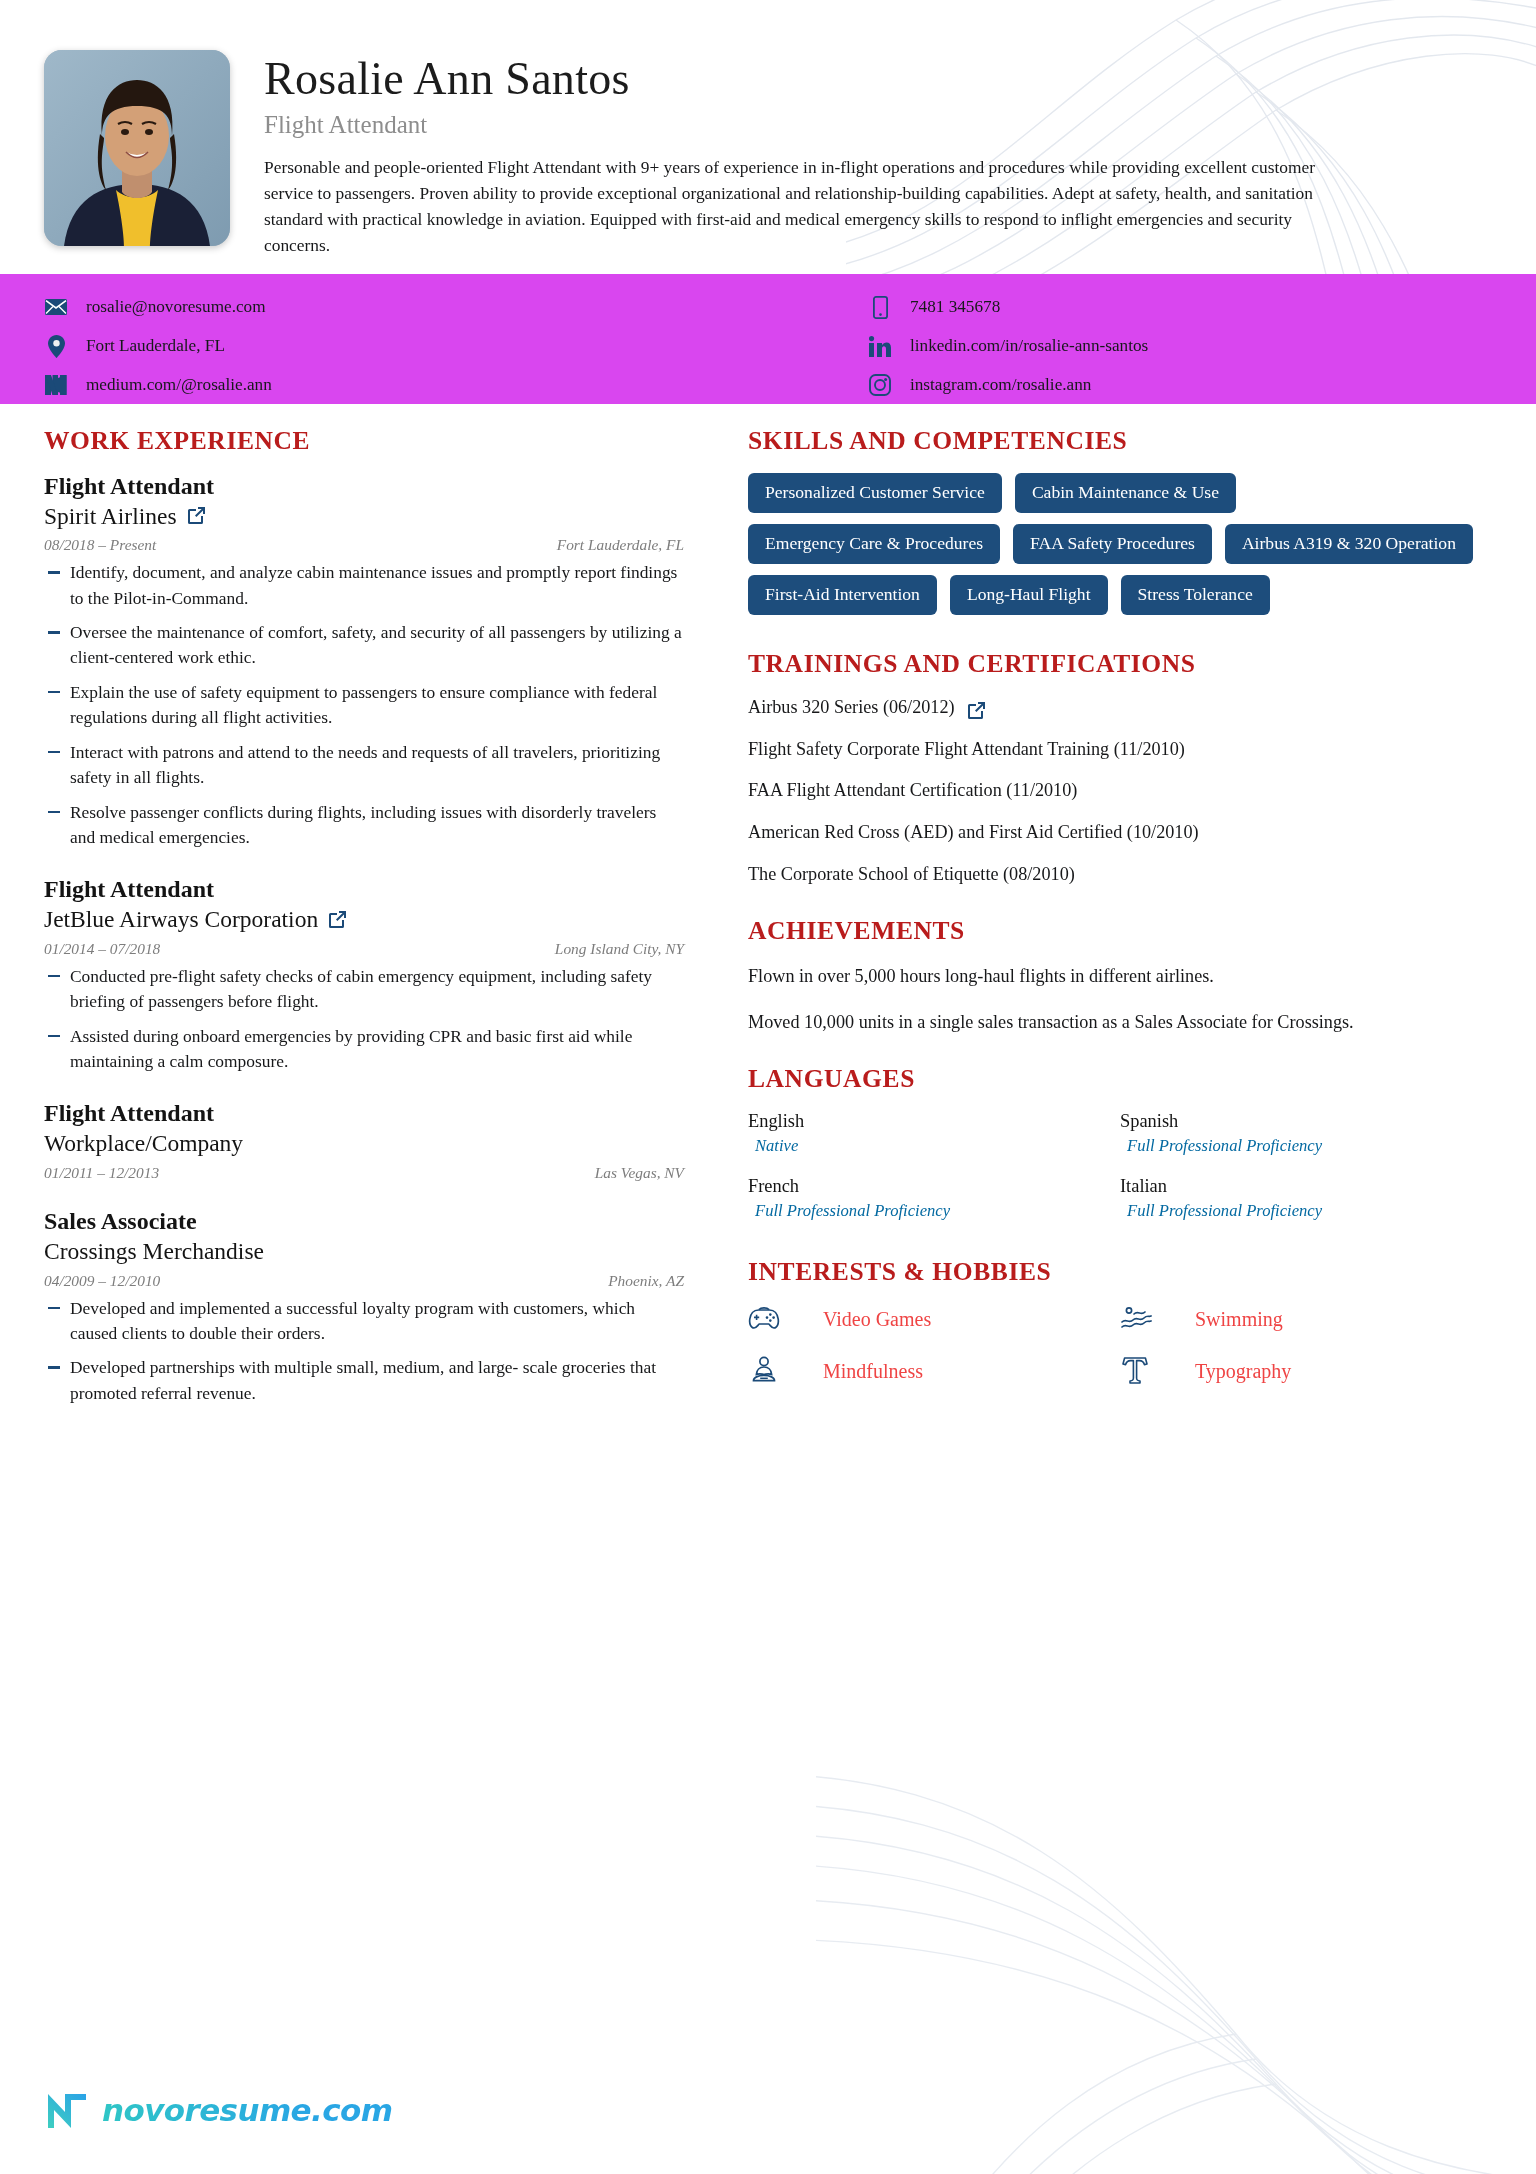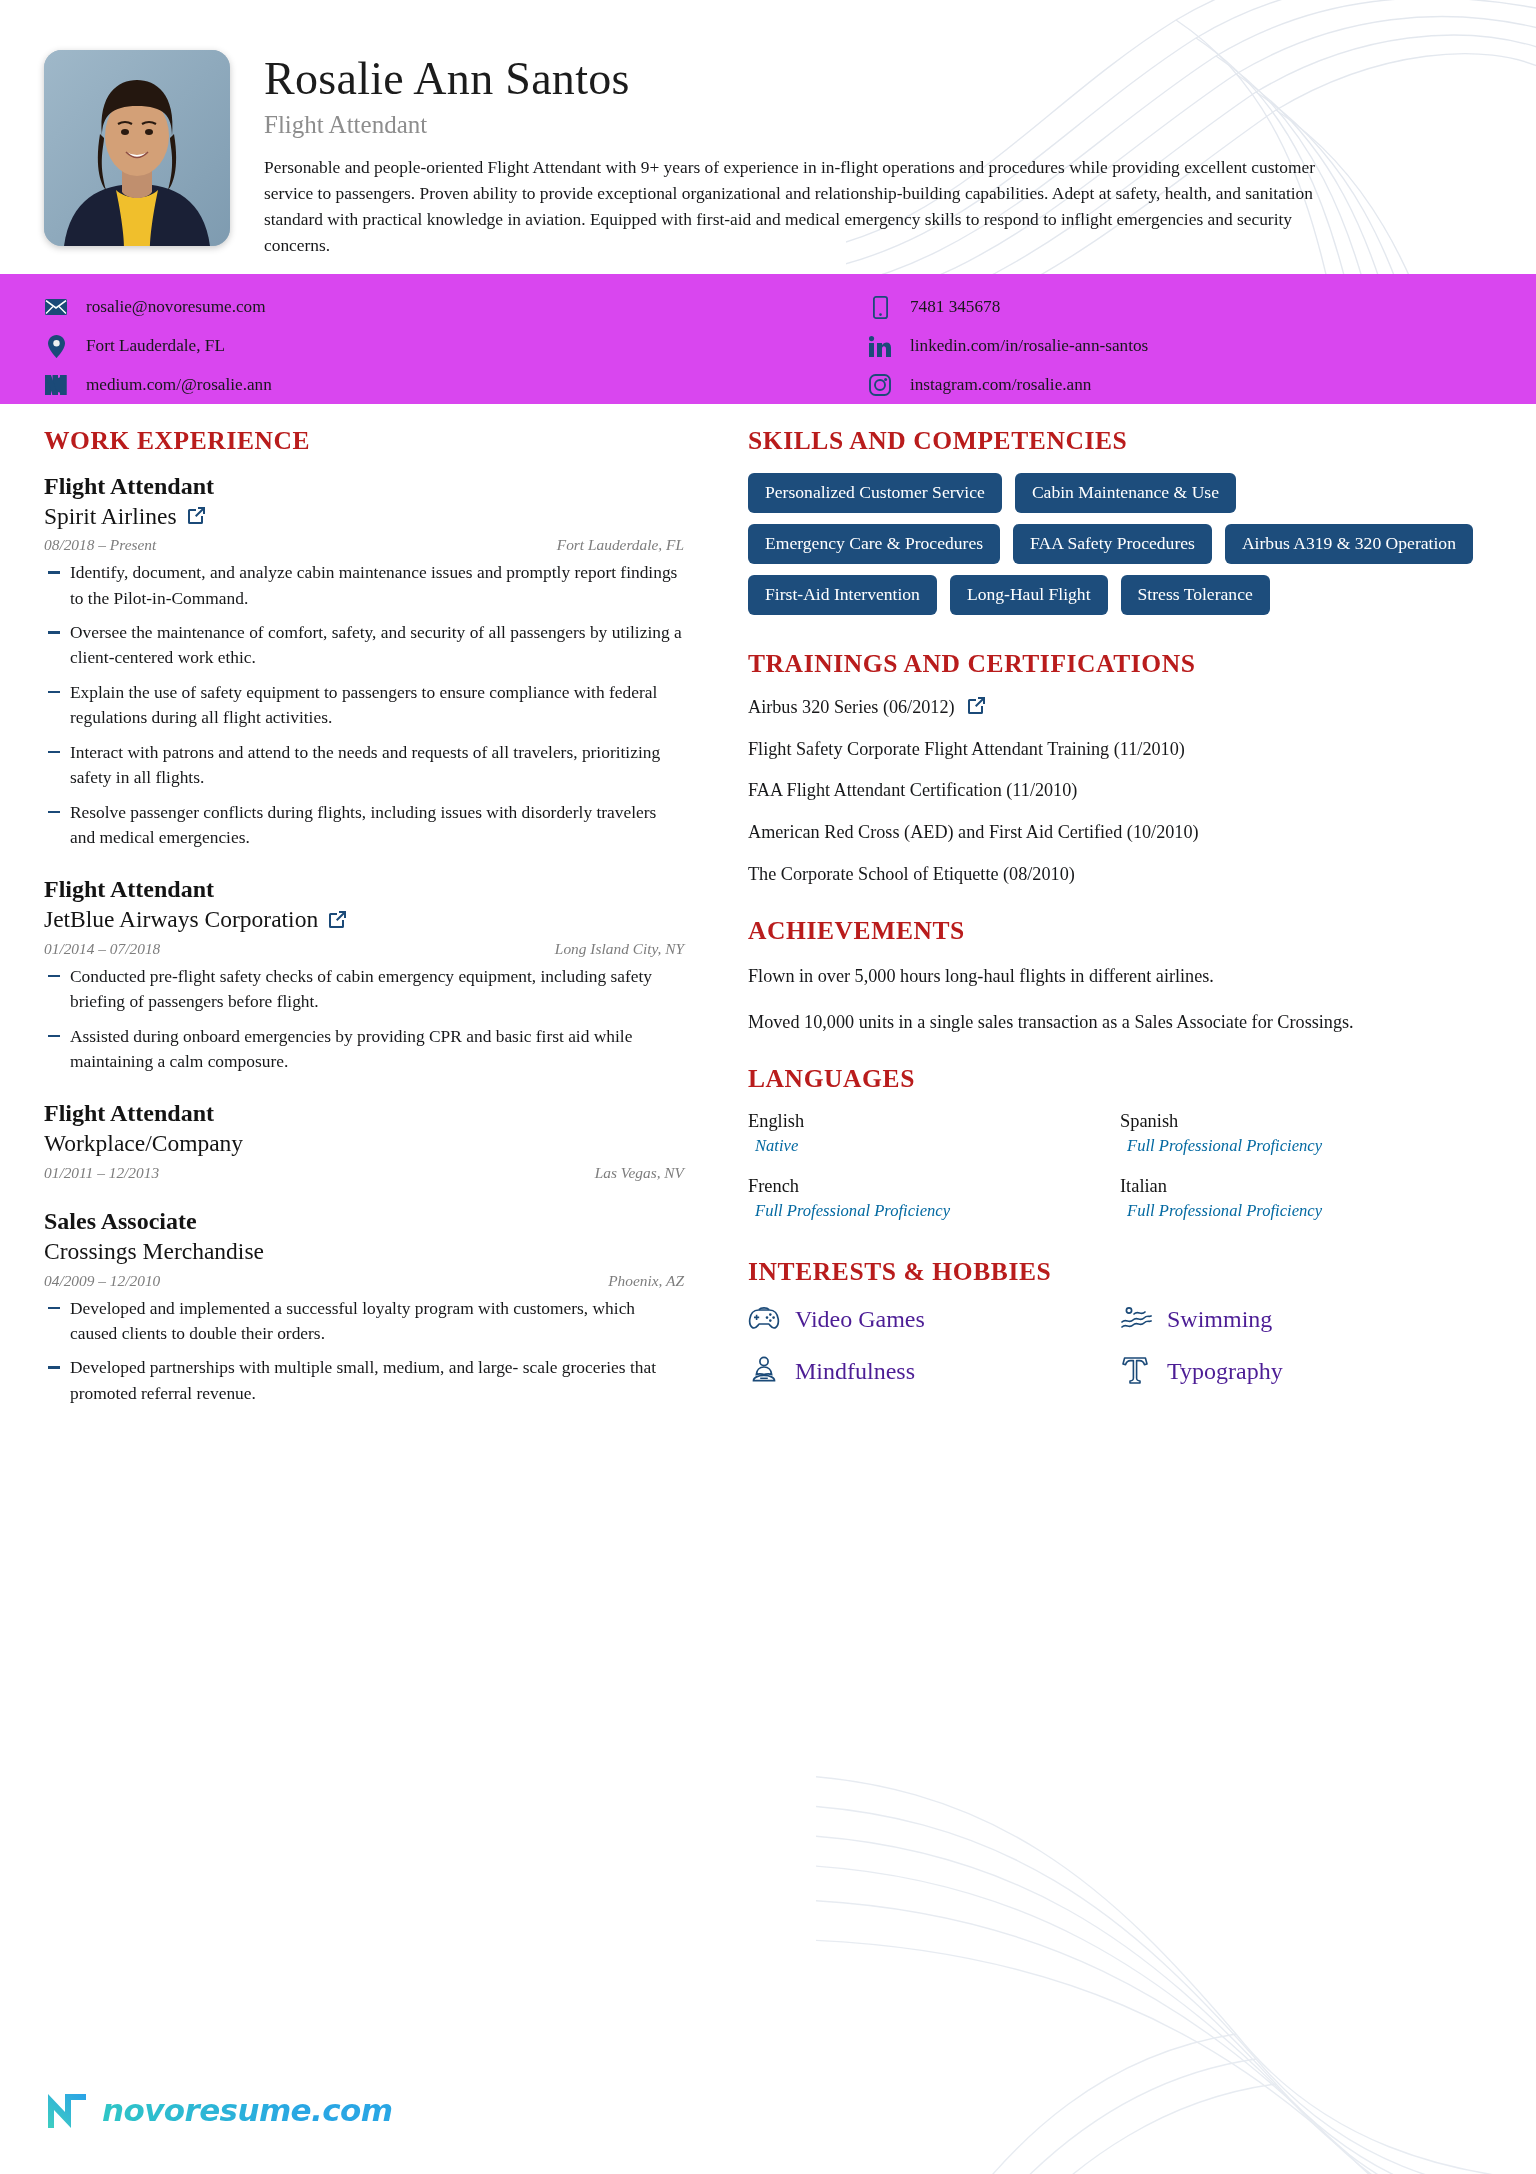--- a/index.html
+++ b/index.html
@@ -178,21 +178,21 @@
     white-space: nowrap;
   }
 
   
   .cert-list { margin-bottom: 30px; }
   .cert-item {
     font-size: 18.2px;
     color: #17181a;
     margin-bottom: 18px;
     display: flex;
-    align-items: flex-start;
+    align-items: flex-end;
     gap: 12px;
     line-height: 1.3;
   }
 
   
   .ach-list { margin-bottom: 28px; }
   .ach-item {
     font-size: 18.2px;
     line-height: 1.45;
     color: #17181a;
@@ -218,21 +218,21 @@
 
   
   .hobby-grid {
     display: grid;
     grid-template-columns: 1fr 1fr;
     gap: 20px 0;
   }
   .hobby { display: flex; align-items: center; gap: 15px; }
   .hobby-ic { width: 32px; height: 32px; color: #1b4a78; flex: 0 0 32px; }
   .hobby-ic svg { display: block; }
-  .hobby-label { font-size: 24px; color: #4c1d95; }
+  .hobby-label { font-size: 20px; color: #ef4444; margin-left: 28px; }
 
   
   .footer {
     position: absolute;
     left: 44px;
     bottom: 42px;
     z-index: 3;
     display: flex;
     align-items: center;
     gap: 12px;

